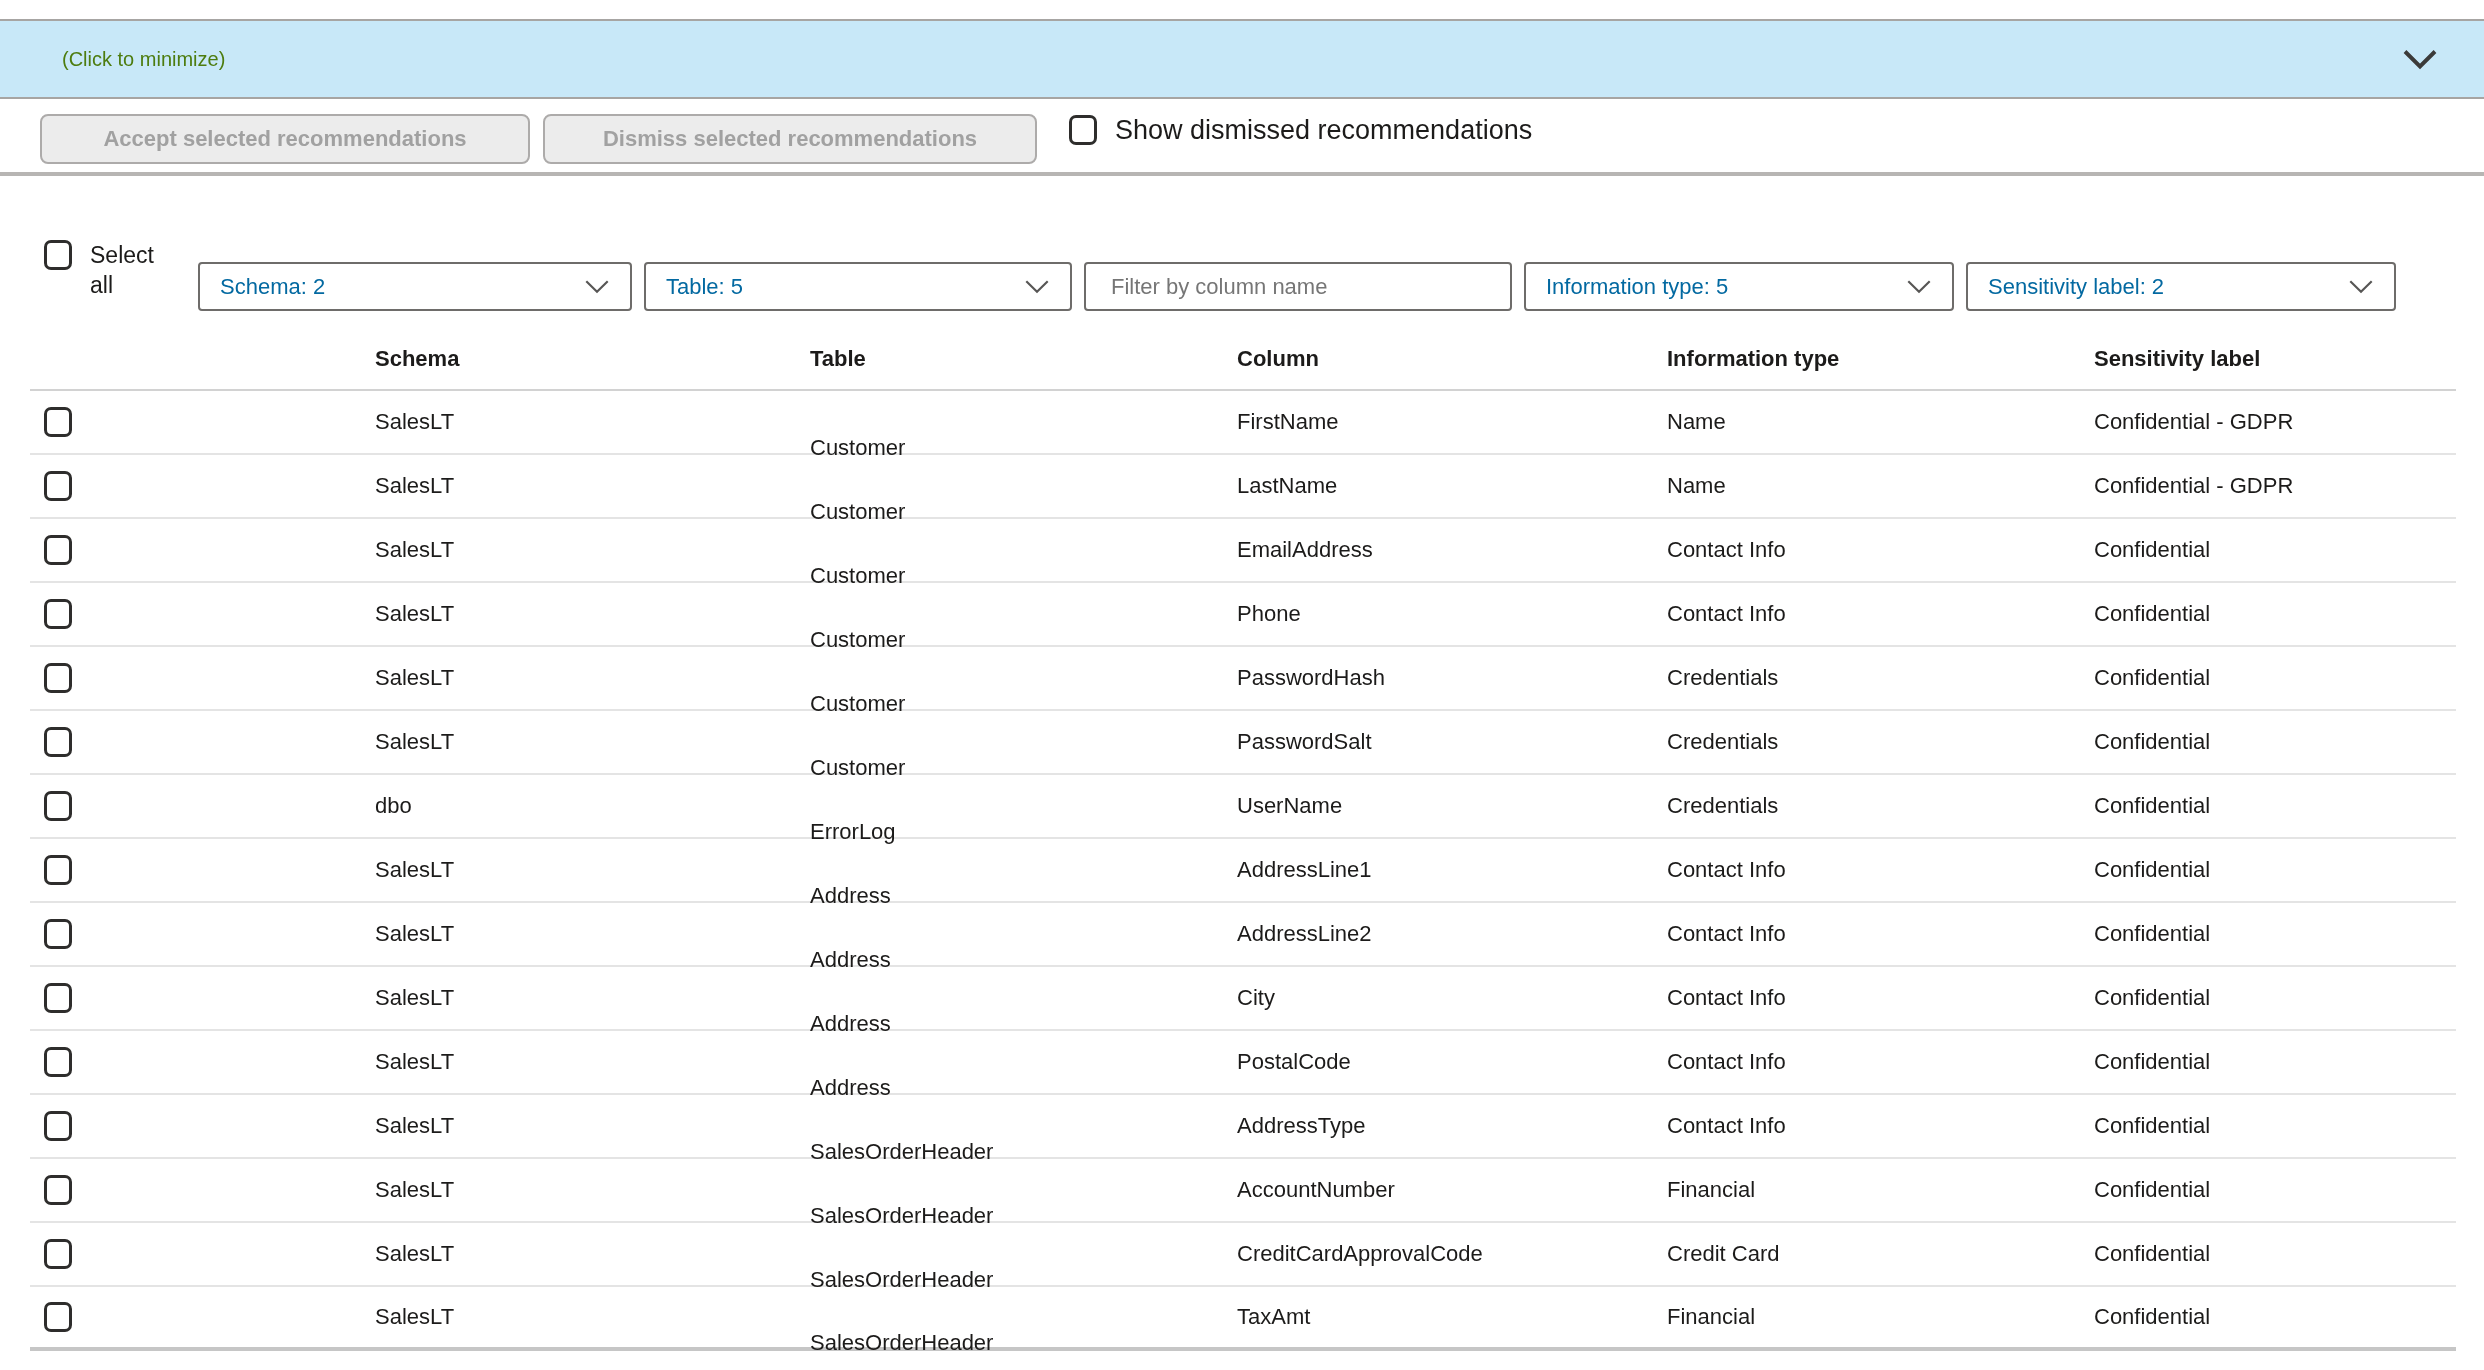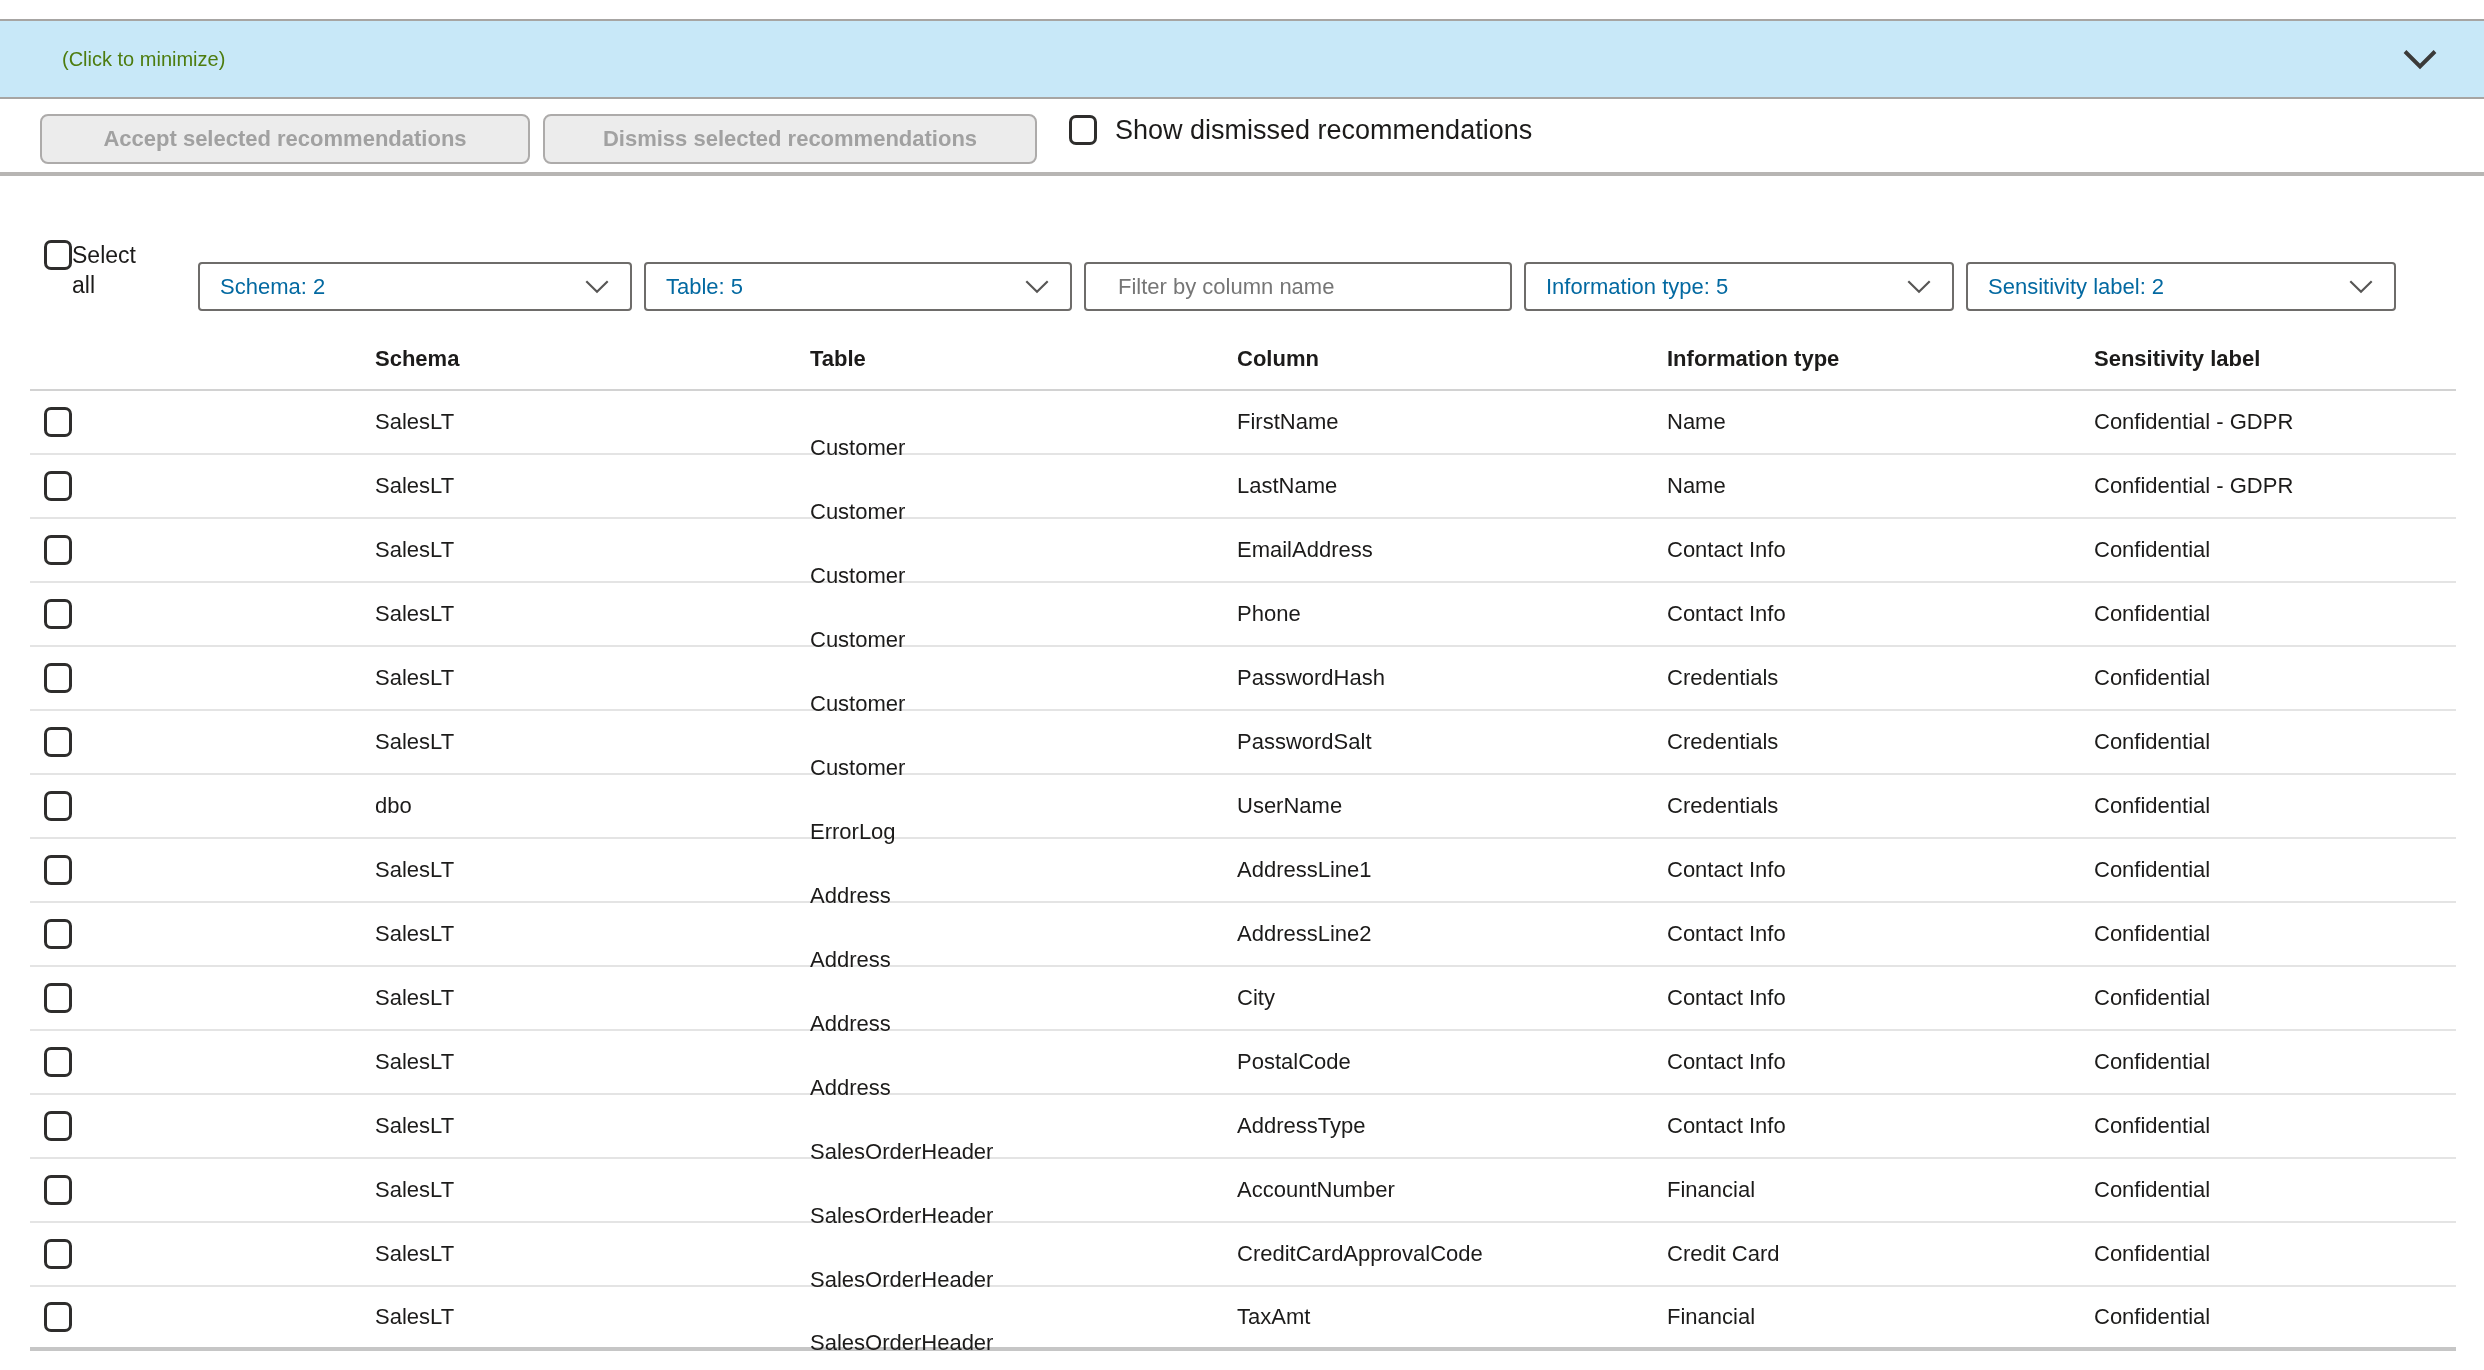--- a/index.html
+++ b/index.html
@@ -84,20 +84,21 @@
   
   .select-all {
     position: absolute;
     top: 240px; left: 44px;
     display: flex;
     align-items: flex-start;
   }
   .select-all .lbl {
     font-size: 23px;
     line-height: 30px;
+    margin-left: 18px;
     width: 80px;
   }
 
   .dd, .filter-input {
     position: absolute;
     top: 262px;
     height: 49px;
     border: 2px solid #6e6c6a;
     border-radius: 4px;
     background: #fff;
@@ -106,21 +107,21 @@
   }
   .dd {
     display: flex;
     align-items: center;
     padding: 0 20px;
     cursor: pointer;
   }
   .dd .dd-label { flex: 1; white-space: nowrap; overflow: hidden; }
   .dd-schema { left: 198px;  width: 434px; }
   .dd-table  { left: 644px;  width: 428px; }
-  .filter-input { left: 1084px; width: 428px; padding: 0 32px; font-family: inherit; outline: none; }
+  .filter-input { left: 1084px; width: 428px; padding: 0 25px; font-family: inherit; outline: none; }
   .filter-input::placeholder { color: #767676; opacity: 1; }
   .dd-info   { left: 1524px; width: 430px; }
   .dd-sens   { left: 1966px; width: 430px; }
 
   
   .thead {
     position: absolute;
     top: 338px; left: 0; right: 0;
     height: 51px;
   }

